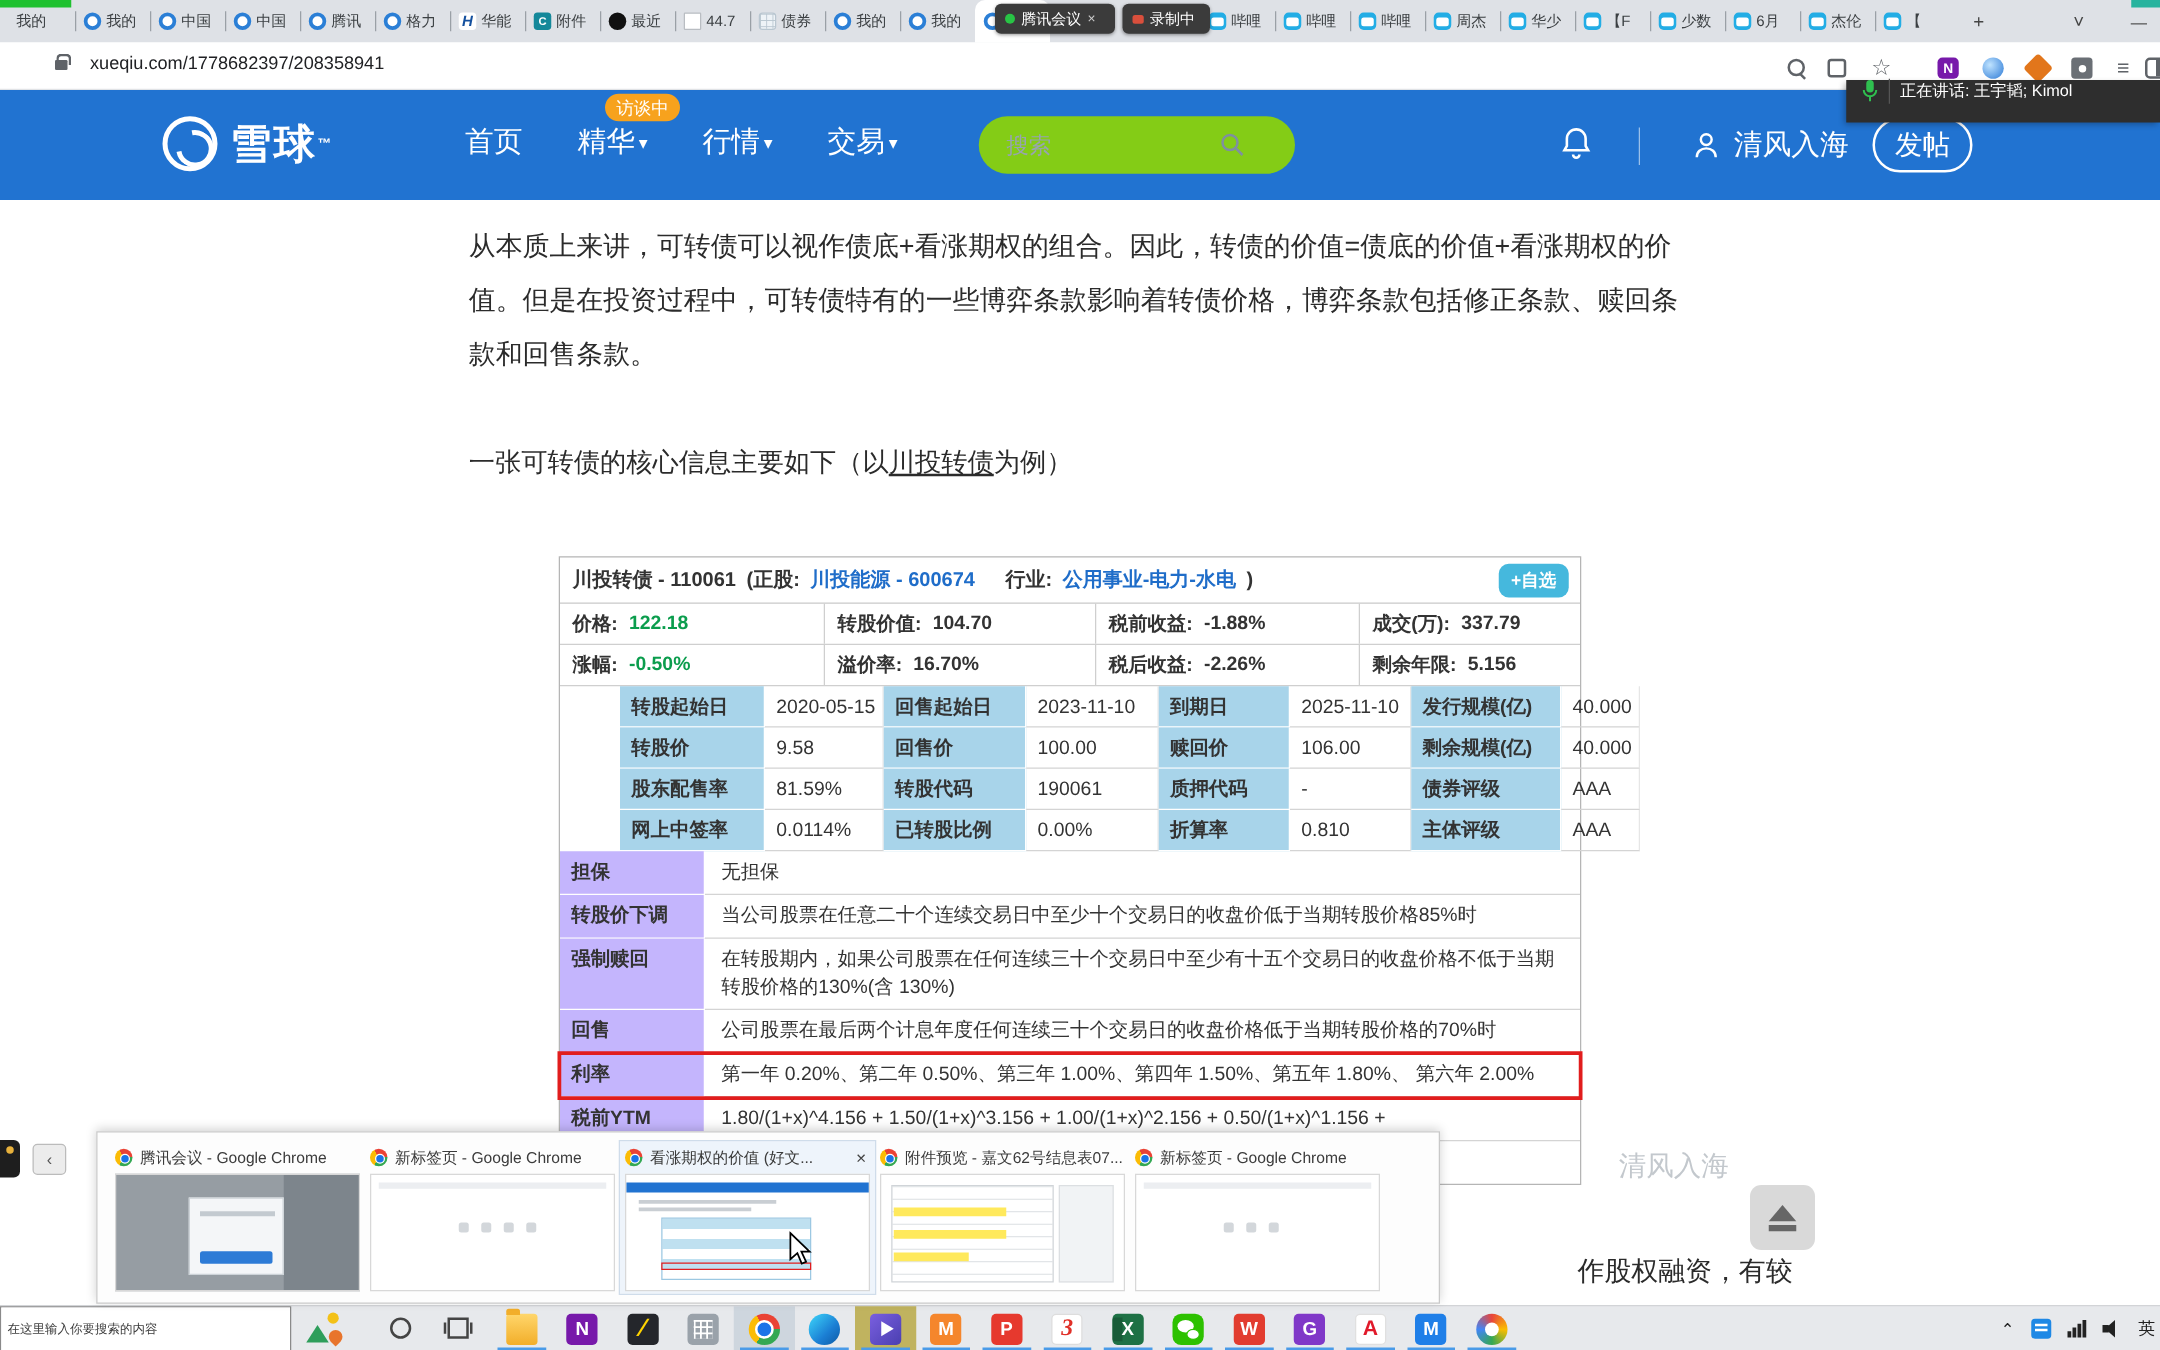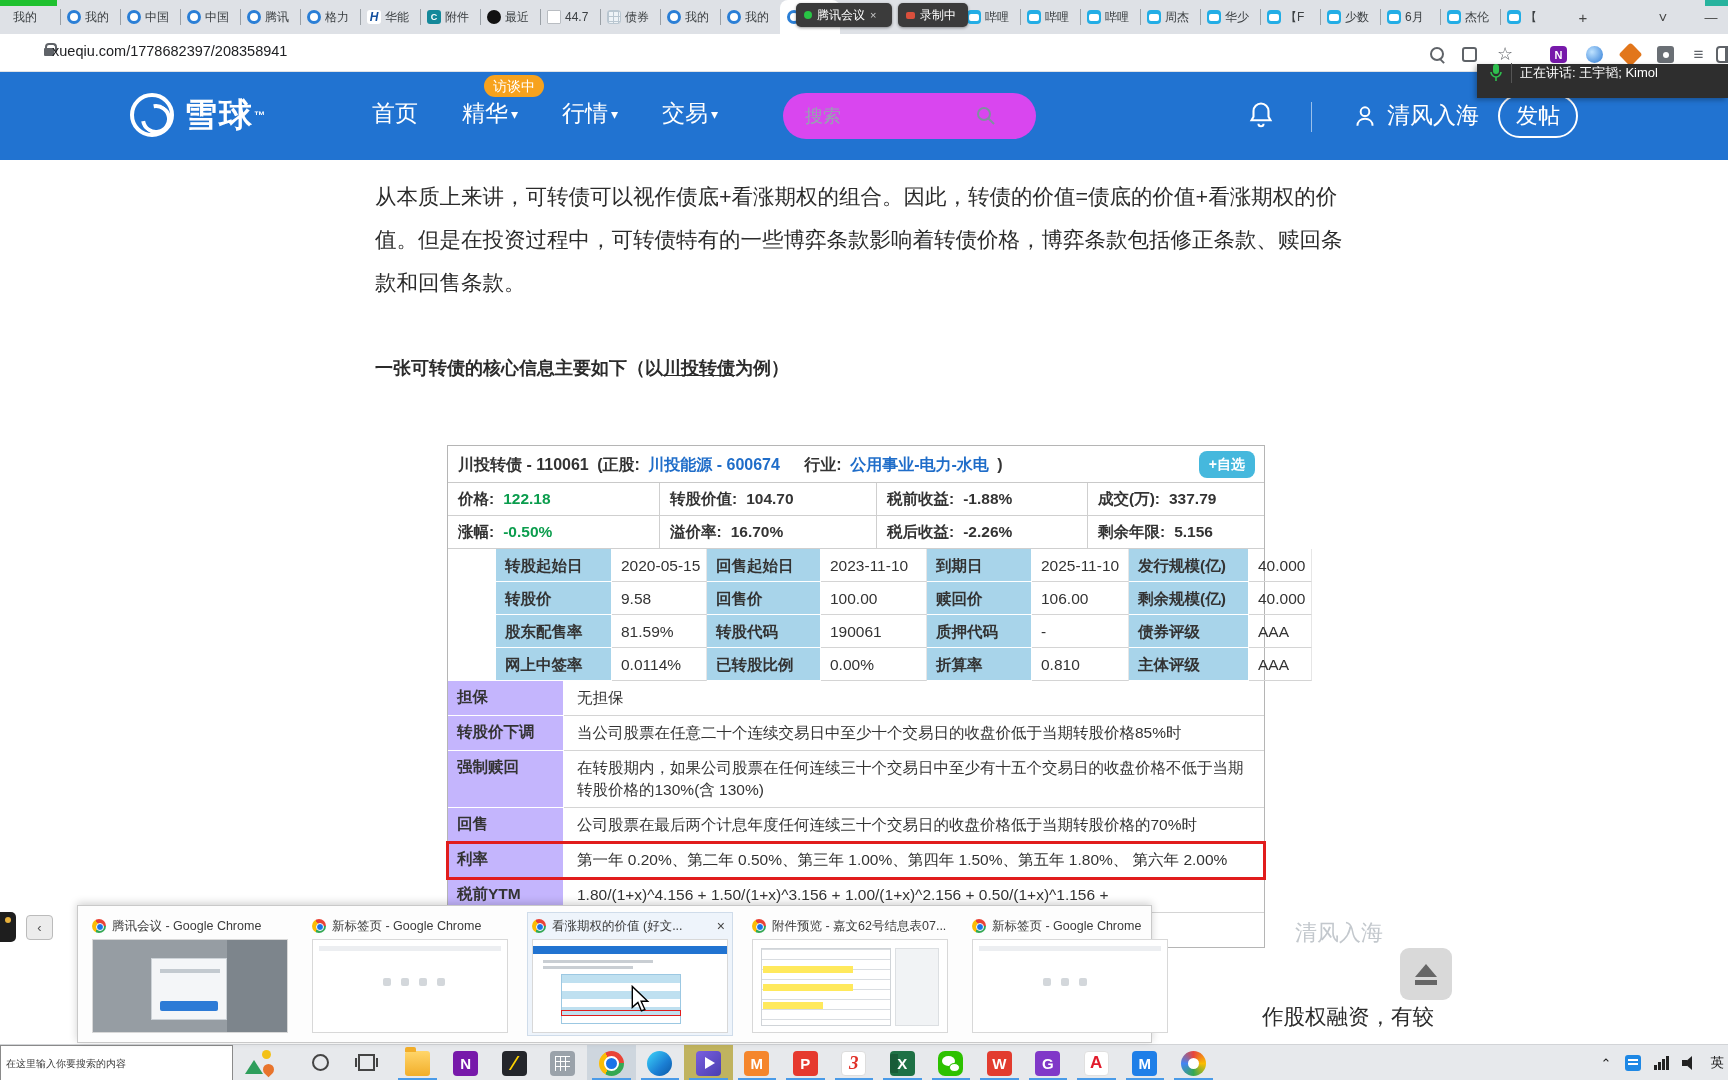--- a/index.html
+++ b/index.html
@@ -43,21 +43,21 @@
   #chip-meeting { left:796px; width:96px; }
   #chip-recording { left:898px; width:70px; }
   .chip .dot { width:8px; height:8px; border-radius:50%; background:#28c445; flex:none; }
   .chip .camdot { width:9px; height:7px; border-radius:2px; background:#d94f3c; flex:none; }
   .chip .chipx { color:#ccc; font-size:11px; }
 
   
   #toolbar { position:absolute; left:0; top:34px; width:1728px; height:38px; background:#fff; border-bottom:1px solid #e1e3e6; display:flex; align-items:center; }
   .lockico { position:absolute; left:44px; top:14px; width:10px; height:8px; background:#5f6368; border-radius:1px; }
   .lockico::before { content:""; position:absolute; left:1px; top:-5px; width:8px; height:7px; border:2px solid #5f6368; border-bottom:none; border-radius:4px 4px 0 0; }
-  #url-text { position:absolute; left:52px; top:9px; font-size:14.5px; color:#202124; }
+  #url-text { position:absolute; left:72px; top:9px; font-size:14.5px; color:#202124; }
   .tb-ic { position:absolute; top:11px; width:18px; height:18px; color:#5f6368; display:flex; align-items:center; justify-content:center; }
   .zoomico { left:1428px; }
   .zoomico::before { content:""; width:10px; height:10px; border:2px solid #5f6368; border-radius:50%; }
   .zoomico::after { content:""; position:absolute; right:1px; bottom:1px; width:6px; height:2px; background:#5f6368; transform:rotate(45deg); }
   .shareico { left:1462px; border:2px solid #5f6368; border-radius:3px; width:15px; height:15px; top:13px; font-size:10px; }
   .starico { left:1496px; font-size:18px; }
   .ext { position:absolute; top:12px; width:17px; height:17px; border-radius:4px; display:flex; align-items:center; justify-content:center; color:#fff; font-size:11px; font-weight:bold; }
   .ext-onenote { left:1550px; background:#7719aa; }
   .ext-blue { left:1586px; border-radius:50%; background:radial-gradient(circle at 35% 35%, #bfe3ff, #2c7ad6); }
   .ext-fox { left:1622px; background:#e2761b; transform:rotate(45deg); border-radius:3px; }
@@ -73,36 +73,36 @@
   #logo-ring { width:44px; height:44px; border:4px solid #fff; border-radius:50%; position:relative; }
   #logo-ring::after { content:""; position:absolute; left:7px; top:7px; width:22px; height:22px; border:4px solid #fff; border-radius:50%; border-left-color:transparent; transform:rotate(35deg); }
   #logo-text { font-size:33px; font-weight:bold; letter-spacing:2px; line-height:44px; }
   #logo-tm { font-size:11px; vertical-align:top; }
   #mainnav { position:absolute; left:372px; top:26px; display:flex; gap:44px; font-size:23px; }
   .navitem { position:relative; display:flex; align-items:center; gap:3px; white-space:nowrap; }
   .navcaret { font-size:14px; }
   .navcaret:empty { display:none; }
   .navbadge { position:absolute; left:22px; top:-23px; background:#f7a21d; color:#fff; font-size:14px; line-height:22px; padding:0 9px; border-radius:12px; white-space:nowrap; }
   .navbadge:empty { display:none; }
-  #hdr-search { position:absolute; left:783px; top:21px; width:253px; height:46px; background:#d946ef; border-radius:23px; display:flex; align-items:center; }
+  #hdr-search { position:absolute; left:783px; top:21px; width:253px; height:46px; background:#84cc16; border-radius:23px; display:flex; align-items:center; }
   #hdr-search input { border:none; outline:none; background:transparent; font-size:18px; color:#333; padding-left:22px; width:190px; font-family:inherit; }
   #hdr-search input::placeholder { color:#97a4b0; }
   #hdr-search svg { margin-left:2px; }
   #bell { position:absolute; left:1247px; top:28px; }
   #hdr-divider { position:absolute; left:1311px; top:30px; width:1px; height:30px; background:rgba(255,255,255,.55); }
   #userbox { position:absolute; left:1352px; top:28px; display:flex; align-items:center; gap:9px; font-size:23px; }
   #post-btn { position:absolute; left:1498px; top:22px; width:80px; height:44px; border:2px solid #fff; border-radius:22px; font-size:22px; display:flex; align-items:center; justify-content:center; }
   #speakbar { position:absolute; left:1477px; top:64px; width:251px; height:34px; background:#2e2e2e; display:flex; align-items:center; gap:8px; padding:0 0 16px 12px; z-index:8; box-shadow:-2px 2px 5px rgba(0,0,0,.3); }
   #speakbar .sep { width:1px; height:20px; background:#555; }
   #speak-text { color:#fff; font-size:13px; white-space:nowrap; overflow:hidden; }
 
   
   #content { position:absolute; left:0; top:160px; width:1728px; height:884px; background:#fff; }
   #para1 { position:absolute; left:375px; top:16px; width:968px; font-size:21.5px; line-height:43px; color:#2b2b2b; }
-  #para2 { position:absolute; left:375px; top:196px; font-size:18px; color:#2b2b2b;font-weight:bold; }
+  #para2 { position:absolute; left:375px; top:196px; font-size:21px; color:#2b2b2b; }
   #para2 a { color:#2b2b2b; text-decoration:underline; }
   #watermark { position:absolute; left:1295px; top:758px; font-size:22px; color:#c3c8cd; }
   #article-partial { position:absolute; left:1262px; top:842px; font-size:21.5px; color:#2b2b2b; white-space:nowrap; }
 
   
   #bondtable { position:absolute; left:447px; top:285px; width:818px; border:1px solid #b5b5b5; background:#fff; font-size:15.5px; color:#333; }
   #bt-title { position:relative; height:37px; line-height:37px; padding-left:10px; font-weight:bold; font-size:16px; border-bottom:1px solid #c9c9c9; white-space:nowrap; }
   #bt-title .lnk { color:#1f6dc9; }
   #bt-title span { margin-right:4px; }
   #addwatch-btn { position:absolute; right:5px; top:5px; height:27px; padding:0 10px; background:#45b8dd; color:#fff; border-radius:8px; font-size:14px; font-weight:bold; line-height:27px; }
@@ -122,21 +122,21 @@
 
   
   #leftdock { position:absolute; left:0; top:912px; width:16px; height:30px; background:#1e1e1e; border-radius:0 5px 5px 0; z-index:9; }
   #leftdock::after { content:""; position:absolute; left:5px; top:5px; width:6px; height:6px; border-radius:50%; background:#e8b13c; }
   #leftdock-collapse { position:absolute; left:26px; top:915px; width:27px; height:25px; background:#ececec; border:1px solid #bbb; border-radius:4px; color:#555; font-size:13px; display:flex; align-items:center; justify-content:center; z-index:9; }
   #ejectbtn { position:absolute; left:1400px; top:948px; width:52px; height:52px; background:#d9d9d9; border-radius:9px; display:flex; flex-direction:column; align-items:center; justify-content:center; gap:3px; z-index:9; }
   #ejectbtn .tri { width:0; height:0; border-left:11px solid transparent; border-right:11px solid transparent; border-bottom:13px solid #666; }
   #ejectbtn .bar { width:22px; height:5px; background:#666; }
 
   
-  #popup { position:absolute; left:77px; top:905px; width:1075px; height:138px; background:#fdfdfd; border:1px solid #c9c9c9; box-shadow:0 -2px 8px rgba(0,0,0,.18); z-index:20; display:flex; gap:16px; padding:7px 10px; }
+  #popup { position:absolute; left:77px; top:905px; width:1075px; height:138px; background:#fdfdfd; border:1px solid #c9c9c9; box-shadow:0 -2px 8px rgba(0,0,0,.18); z-index:20; display:flex; gap:0; padding:7px 10px; }
   .pcard { width:204px; height:122px; padding:3px 4px; }
   .pcard.hovered { background:#eef4fb; outline:1px solid #cfdcea; }
   .ptitle { display:flex; align-items:center; gap:6px; font-size:12.5px; color:#3b3b3b; height:20px; white-space:nowrap; overflow:hidden; }
   .ptitle .t { overflow:hidden; flex:1; }
   .pclose { color:#444; font-size:14px; padding:0 3px; }
   .pclose:empty { display:none; }
   .chrome-ball { flex:none; width:14px; height:14px; border-radius:50%; background:conic-gradient(from 210deg,#fbbc05 0 120deg,#ea4335 0 240deg,#34a853 0 360deg); position:relative; }
   .chrome-ball::after { content:""; position:absolute; left:4px; top:4px; width:6px; height:6px; border-radius:50%; background:#1a73e8; border:1px solid #fff; }
   .pthumb { margin-top:3px; width:196px; height:94px; border:1px solid #d8d8d8; background:#fff; position:relative; overflow:hidden; }
   

